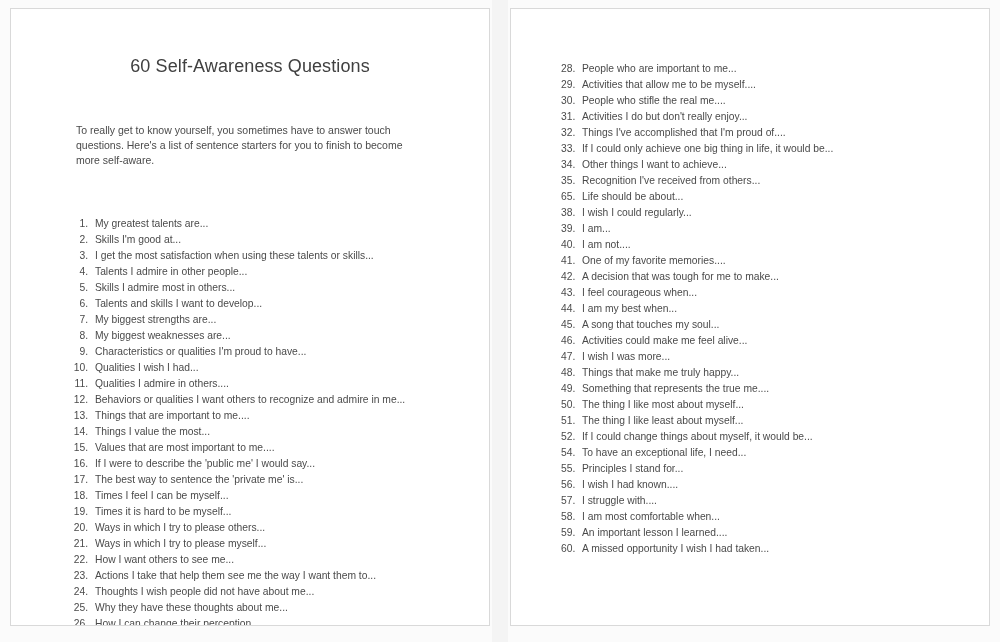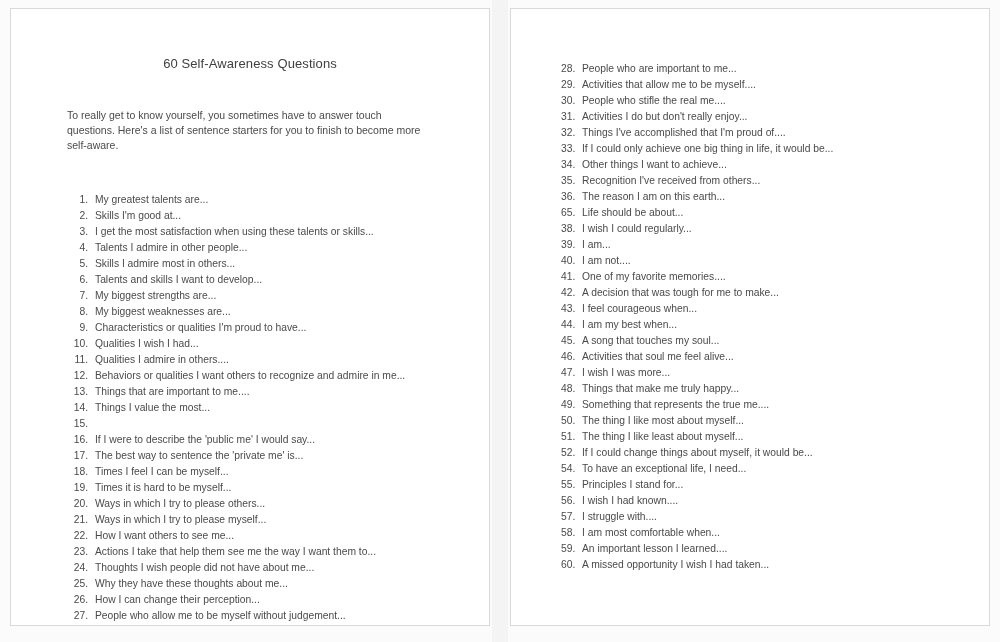--- a/index.html
+++ b/index.html
@@ -42,33 +42,33 @@
     height: 618px;
     margin: 8px 10px 0 0;
   }
 
   .page-inner {
     padding: 0 46px;
   }
 
   .doc-title {
     text-align: center;
-    font-size: 13px;
+    font-size: 18px;
     font-weight: 400;
     color: #404040;
     margin: 0;
     padding-top: 47px;
     letter-spacing: 0.1px;
   }
 
   .intro {
     font-size: 10.5px;
     line-height: 1.45;
     color: #4a4a4a;
-    margin: 8px;
+    margin: 17px;
     padding-top: 29px;
     padding-left: 2px;
     padding-right: 4px;
   }
 
   .q-list {
     list-style: none;
     margin: 0;
     padding: 0;
   }
@@ -186,20 +186,21 @@
           <li class="q-item">
             <span class="q-num">13.</span>
             <span class="q-text">Things that are important to me....</span>
           </li>
           <li class="q-item">
             <span class="q-num">14.</span>
             <span class="q-text">Things I value the most...</span>
           </li>
           <li class="q-item">
             <span class="q-num">15.</span>
+            <span class="q-text">Values that are most important to me....</span>
           </li>
           <li class="q-item">
             <span class="q-num">16.</span>
             <span class="q-text">If I were to describe the 'public me' I would say...</span>
           </li>
           <li class="q-item">
             <span class="q-num">17.</span>
             <span class="q-text">The best way to sentence the 'private me' is...</span>
           </li>
           <li class="q-item">
@@ -275,24 +276,20 @@
           </li>
           <li class="q-item">
             <span class="q-num">34.</span>
             <span class="q-text">Other things I want to achieve...</span>
           </li>
           <li class="q-item">
             <span class="q-num">35.</span>
             <span class="q-text">Recognition I've received from others...</span>
           </li>
           <li class="q-item">
-            <span class="q-num">36.</span>
-            <span class="q-text">The reason I am on this earth...</span>
-          </li>
-          <li class="q-item">
             <span class="q-num">65.</span>
             <span class="q-text">Life should be about...</span>
           </li>
           <li class="q-item">
             <span class="q-num">38.</span>
             <span class="q-text">I wish I could regularly...</span>
           </li>
           <li class="q-item">
             <span class="q-num">39.</span>
             <span class="q-text">I am...</span>
@@ -316,21 +313,21 @@
           <li class="q-item">
             <span class="q-num">44.</span>
             <span class="q-text">I am my best when...</span>
           </li>
           <li class="q-item">
             <span class="q-num">45.</span>
             <span class="q-text">A song that touches my soul...</span>
           </li>
           <li class="q-item">
             <span class="q-num">46.</span>
-            <span class="q-text">Activities that soul me feel alive...</span>
+            <span class="q-text">Activities could make me feel alive...</span>
           </li>
           <li class="q-item">
             <span class="q-num">47.</span>
             <span class="q-text">I wish I was more...</span>
           </li>
           <li class="q-item">
             <span class="q-num">48.</span>
             <span class="q-text">Things that make me truly happy...</span>
           </li>
           <li class="q-item">

